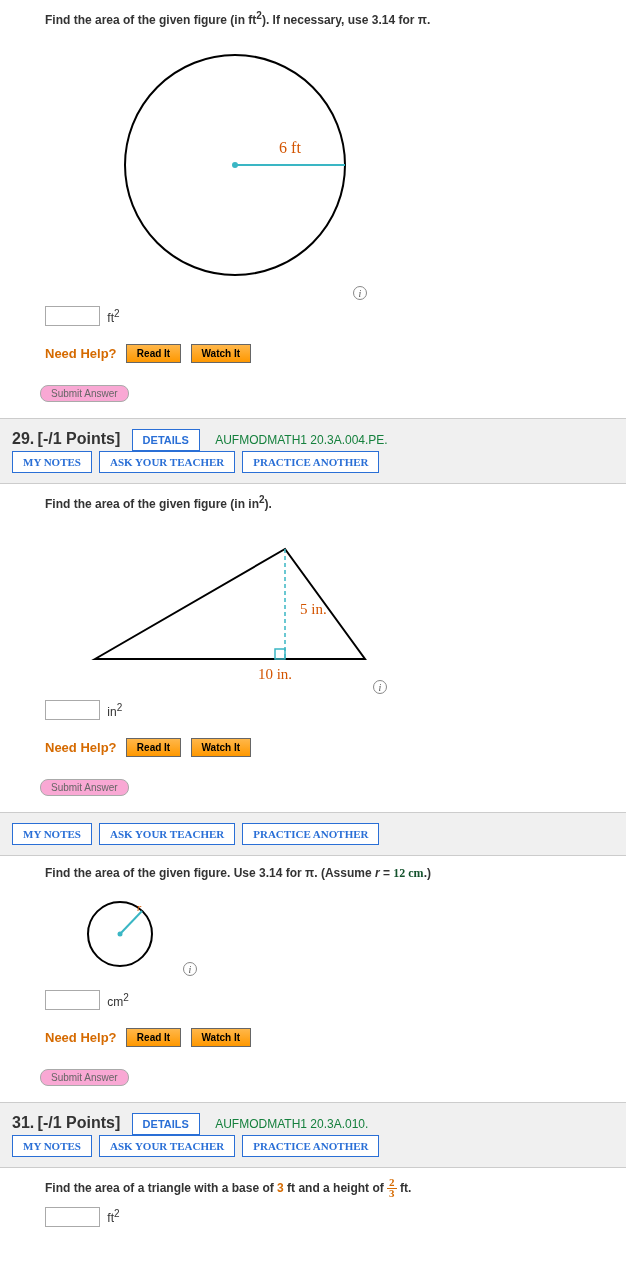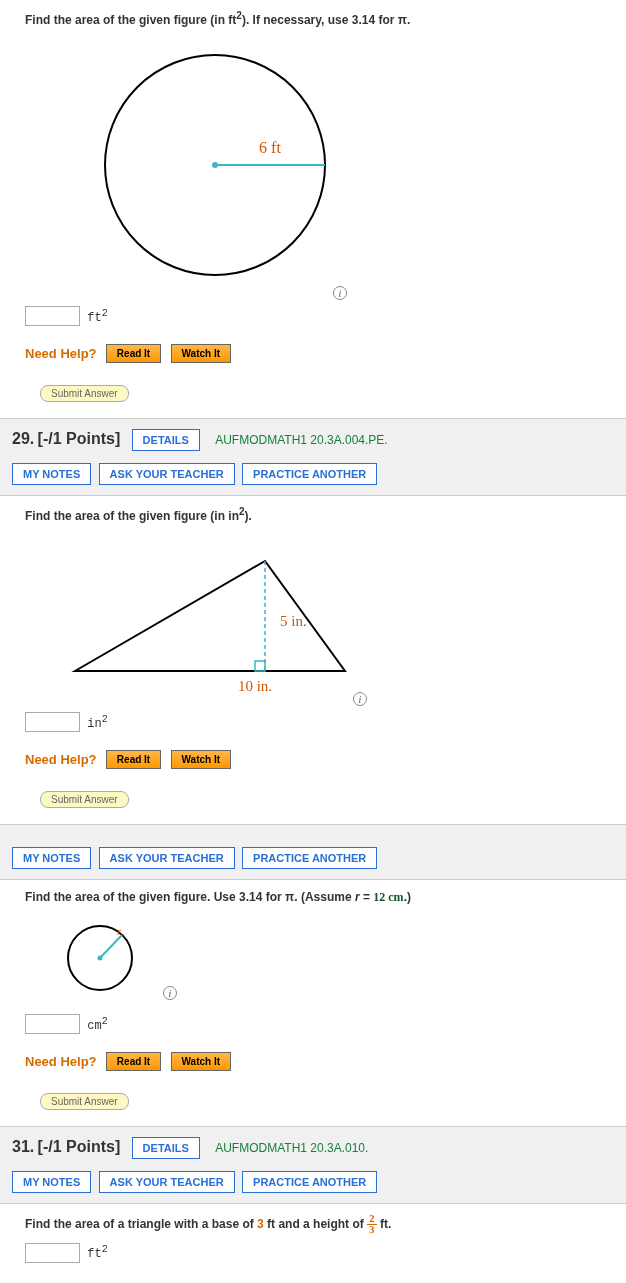--- a/index.html
+++ b/index.html
@@ -4,21 +4,21 @@
 <style>
   * { box-sizing: border-box; }
   body {
     margin: 0;
     font-family: Arial, Helvetica, sans-serif;
     font-size: 12px;
     background: #fff;
     color: #333;
     width: 626px;
   }
-  .q-body { padding: 10px 15px 10px 25px; }
+  .q-body { padding: 10px 15px 10px 25px; margin-left: 20px; }
   .prompt { font-weight: bold; color: #333; margin-bottom: 8px; }
   .fig-wrap { position: relative; display: inline-block; }
   .info-icon {
     display: inline-block;
     width: 14px; height: 14px;
     border: 1px solid #888;
     border-radius: 50%;
     font-size: 10px;
     font-style: italic;
     font-family: Georgia, serif;
@@ -29,40 +29,40 @@
     right: -2px;
     bottom: -2px;
   }
   .answer-row { margin-top: 8px; }
   .answer-input {
     width: 55px;
     height: 20px;
     border: 1px solid #aaa;
     vertical-align: middle;
   }
-  .unit { font-size: 12px; vertical-align: middle; margin-left: 4px; color:#333;font-family:Liberation Mono, monospace;}
+  .unit { font-size: 12px; vertical-align: middle; margin-left: 4px; color:#333;}
   .need-help { margin-top: 18px; }
   .nh-label { color: #d56a00; font-weight: bold; font-size: 13px; vertical-align: middle; }
   .btn-orange {
     display: inline-block;
     background: linear-gradient(#ffb74a, #ff9800);
     border: 1px solid #666;
     font-size: 10px;
     font-weight: bold;
     color: #000;
     padding: 3px 10px;
     margin-left: 6px;
     cursor: pointer;
     vertical-align: middle;
   }
   .submit-row { padding: 12px 15px 16px 40px; }
   .submit-btn {
     font-size: 10px;
     color: #666;
-    background: #fef9c3;
+    background: #f9a8d4;
     border: 1px solid #aaa;
     border-radius: 8px;
     padding: 2px 10px;
     cursor: pointer;
   }
   .q-header {
     background: #f0f0f0;
     border-top: 1px solid #ccc;
     border-bottom: 1px solid #ccc;
     padding: 10px 12px;
@@ -73,21 +73,21 @@
     display: inline-block;
     border: 1px solid #2a6fd6;
     color: #2a6fd6;
     background: #fff;
     font-size: 11px;
     font-weight: bold;
     padding: 4px 10px;
     cursor: pointer;
     margin-right: 4px;
   }
-  .header-row2 { margin-top: 12px; }
+  .header-row2 { margin-top: 0; font-family: Liberation Serif, serif; }
   svg text { font-family: 'Times New Roman', serif; }
   .frac { display:inline-block; vertical-align:middle; text-align:center; font-family:'Times New Roman',serif; line-height:0.9;}
   .frac .num { display:block; border-bottom:1px solid #333; font-size:11px; padding:0 2px;}
   .frac .den { display:block; font-size:11px; padding:0 2px;}
 </style>
 </head>
 <body>
 
 <div class="q-body">
   <div class="prompt">

